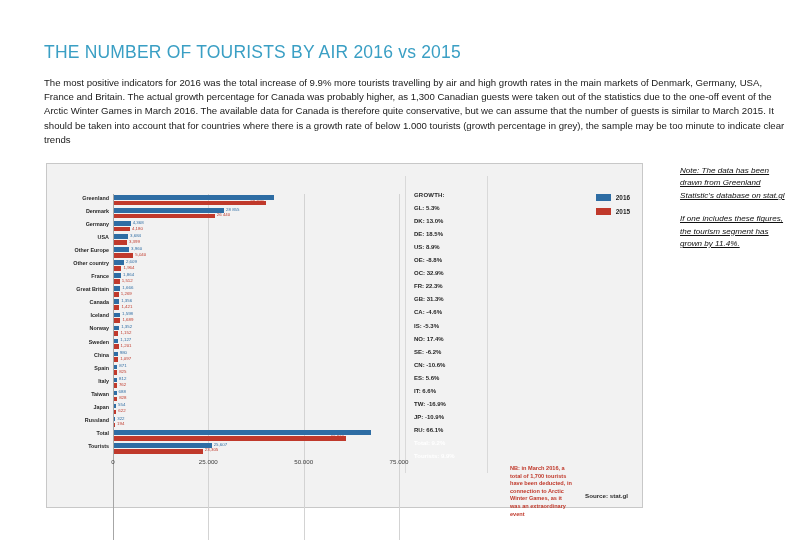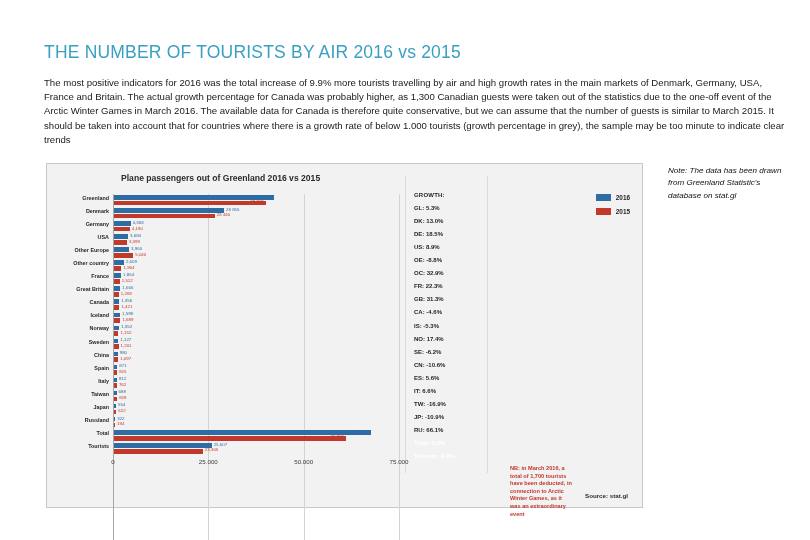--- a/index.html
+++ b/index.html
@@ -86,38 +86,37 @@
   }
   .source{
     position:absolute;right:14px;bottom:8px;font-size:6.2px;font-weight:bold;color:#2b2b2b;
   }
 
   
   .notes{
     position:absolute;left:668px;top:165px;width:120px;
     font-size:8.1px;line-height:12.4px;font-style:italic;color:#111;
   }
-  .notes p{margin:0 0 11px 0;}
+  .notes p{margin:0 0 11px 12px;text-decoration:underline;}
 
   
   .logo{position:absolute;left:700px;top:495px;width:95px;height:42px;}
   .logo svg{display:block;}
 </style>
 </head>
 <body>
 
 <div class="slide">
 
   <h1 class="title">THE NUMBER OF TOURISTS BY AIR 2016 vs 2015</h1>
 
   <div class="intro">The most positive indicators for 2016 was the total increase of 9.9% more tourists travelling by air and high growth rates in the main markets of Denmark, Germany, USA, France and Britain. The actual growth percentage for Canada was probably higher, as 1,300 Canadian guests were taken out of the statistics due to the one-off event of the Arctic Winter Games in March 2016. The available data for Canada is therefore quite conservative, but we can assume that the number of guests is similar to March 2015. It should be taken into account that for countries where there is a growth rate of below 1.000 tourists (growth percentage in grey), the sample may be too minute to indicate clear trends</div>
 
   <div class="chart-frame">
 
-    <div class="chart-title">Plane passengers out of Greenland 2016 vs 2015</div>
 
     <div class="sep" style="left:358px;"></div>
     <div class="sep" style="left:440px;"></div>
 
     <div class="plot" id="plot">
         <div class="grid-line" style="left: 95.3333px;"></div>
         <div class="grid-line" style="left: 190.667px;"></div>
         <div class="grid-line" style="left: 286px;"></div>
         <div class="axis-base"></div>
         <div class="cat-row">
@@ -343,16 +342,17 @@
         <span>2015</span>
       </div>
     </div>
 
     <div class="nb">NB: in March 2016, a total of 1,700 tourists have been deducted, in connection to Arctic Winter Games, as it was an extraordinary event</div>
     <div class="source">Source: stat.gl</div>
   </div>
 
   <div class="notes">
     <p>Note:  The data has been drawn from Greenland Statistic's database on stat.gl</p>
+    <p>If one includes these figures, the tourism segment has grown by 11.4%.</p>
   </div>
 
 
 </div>
 
 </body></html>

